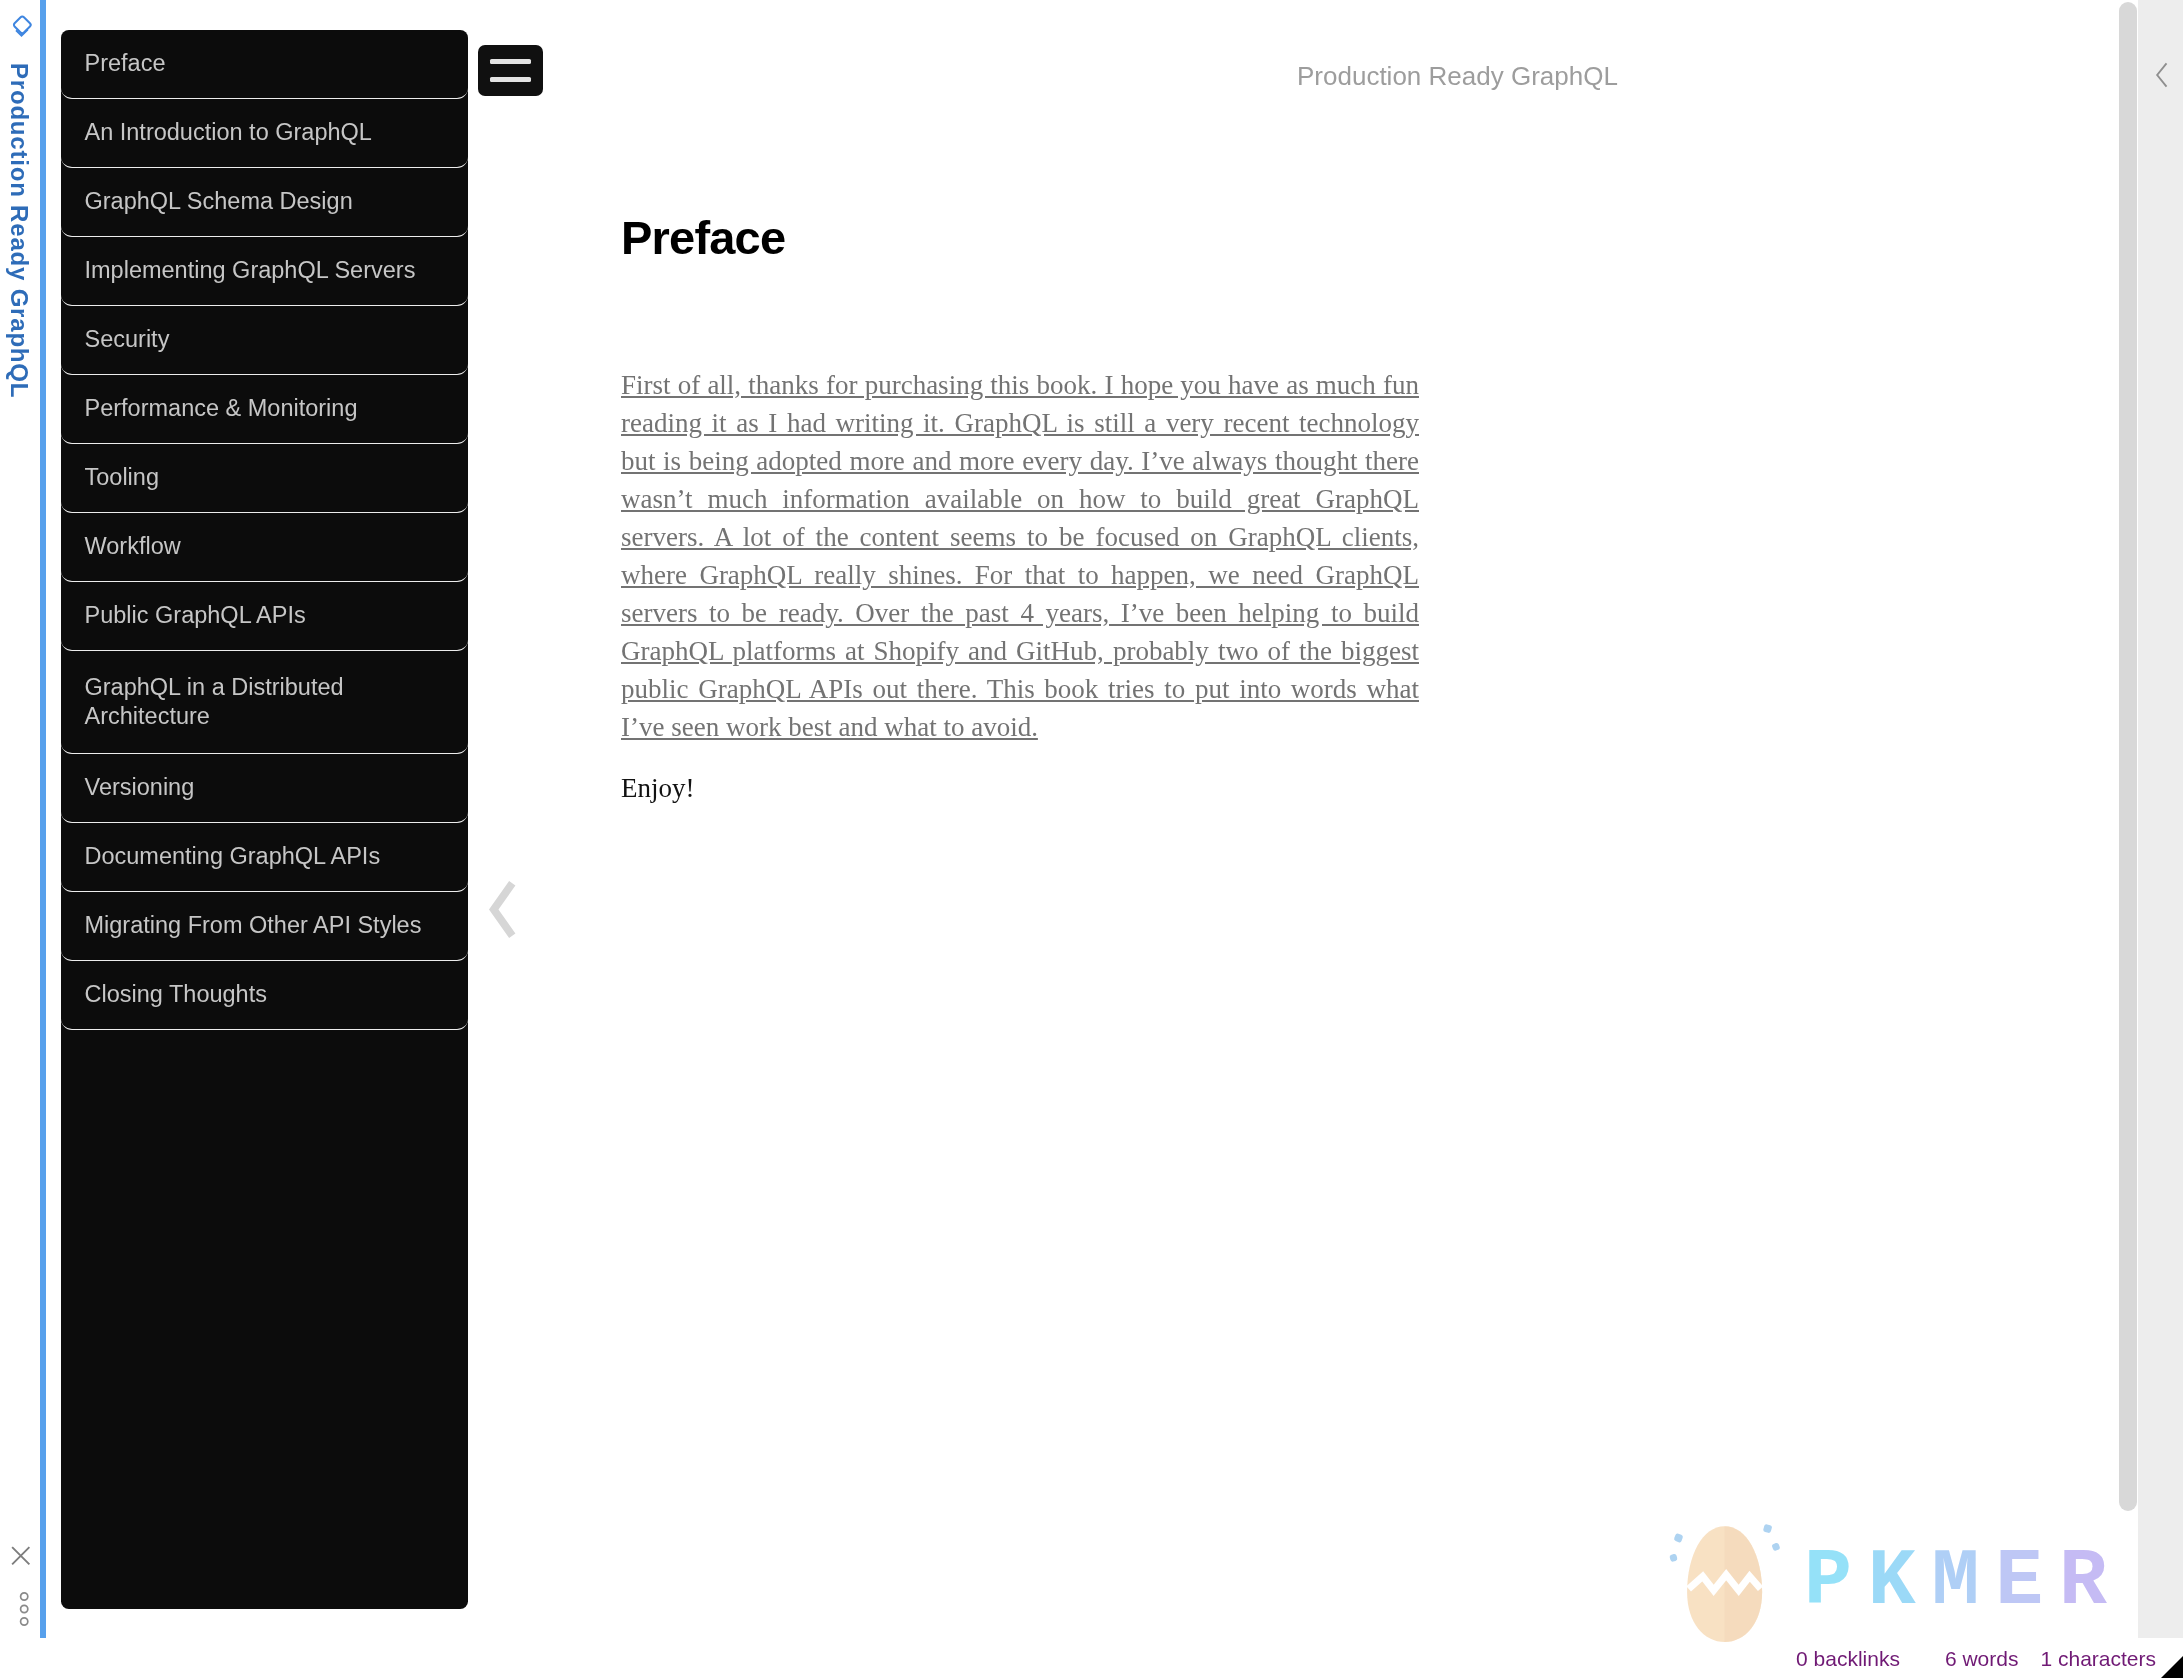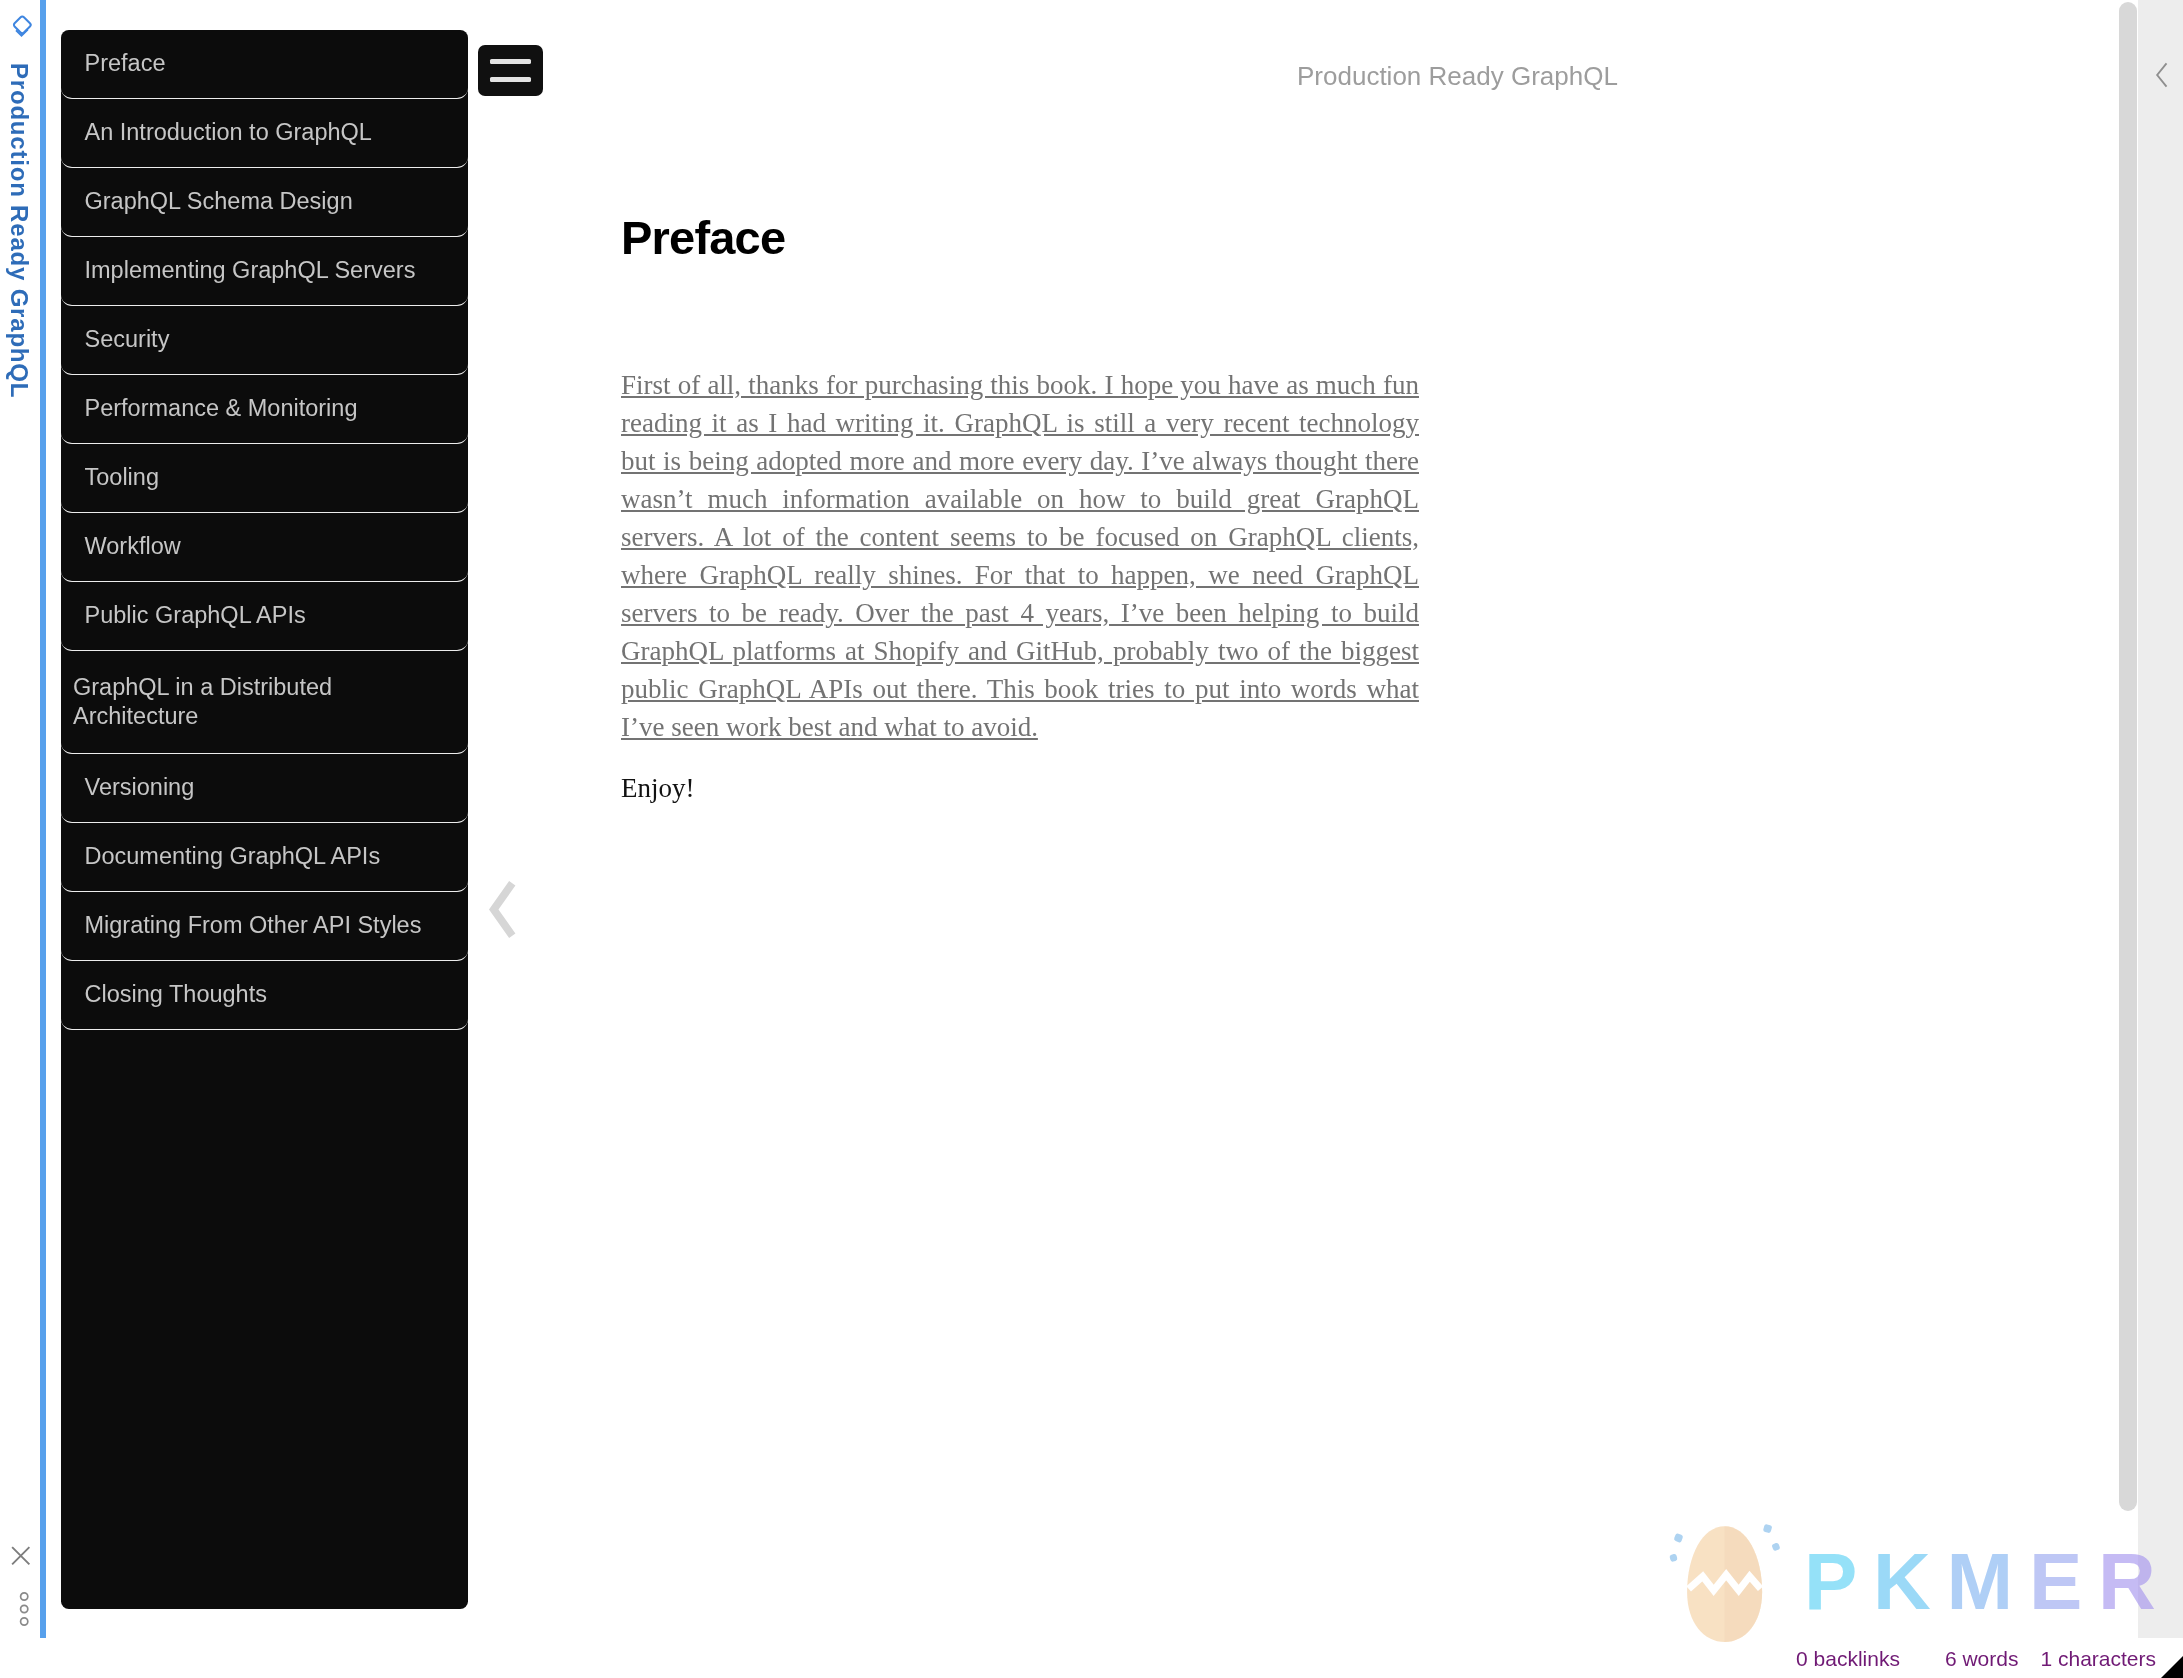--- a/index.html
+++ b/index.html
@@ -23,21 +23,21 @@
   #toc{
     position:absolute;left:61px;top:30px;width:407px;height:1579px;
     background:#0c0c0c;border-radius:7.8px;overflow:hidden;
   }
   .toc-item{
     display:flex;align-items:center;height:69px;padding:0 31px 0 23.5px;
     color:#c6c6c6;font-size:23.5px;line-height:1.25;cursor:pointer;
     border-bottom:1.6px solid #ededed;border-radius:0 0 11px 11px;
     box-sizing:border-box;
   }
-  .toc-item.tall{height:103px;padding-right:94px;padding-left:12px;}
+  .toc-item.tall{height:103px;padding-right:94px;}
 
   
   #collapse-chevron{position:absolute;left:486px;top:878px;cursor:pointer;}
 
   
   #menu-button{
     position:absolute;left:478px;top:45px;width:65px;height:51px;background:#101010;
     border-radius:7px;cursor:pointer;display:flex;flex-direction:column;
     justify-content:center;align-items:center;gap:12.5px;
   }
@@ -68,21 +68,21 @@
   #scrollbar-thumb{
     position:absolute;left:2119px;top:1.6px;width:18px;height:1509px;
     background:#d8d8d8;border-radius:9.4px;z-index:3;cursor:pointer;
   }
   #expand-chevron{position:absolute;left:2154px;top:61px;z-index:4;cursor:pointer;}
 
   
   #watermark{position:absolute;left:1668px;top:1520px;z-index:5;opacity:0.62;display:flex;align-items:flex-start;}
   #watermark-text{
     font-size:80px;font-weight:bold;letter-spacing:15.7px;margin-left:22px;margin-top:15.7px;
-    font-family:Liberation Sans, sans-serif;white-space:nowrap;
+    font-family:Liberation Mono, monospace;white-space:nowrap;
   }
   .wm-l0{color:#55d0f5;} .wm-l1{color:#5fc3f3;} .wm-l2{color:#7fb2f1;}
   .wm-l3{color:#97a6ef;} .wm-l4{color:#a392ee;}
 
   
   #status-bar{
     position:absolute;right:27px;top:1647px;display:flex;align-items:center;z-index:6;
     font-size:21px;color:#701a75;white-space:nowrap;
   }
   #status-words{margin-left:45px;}

